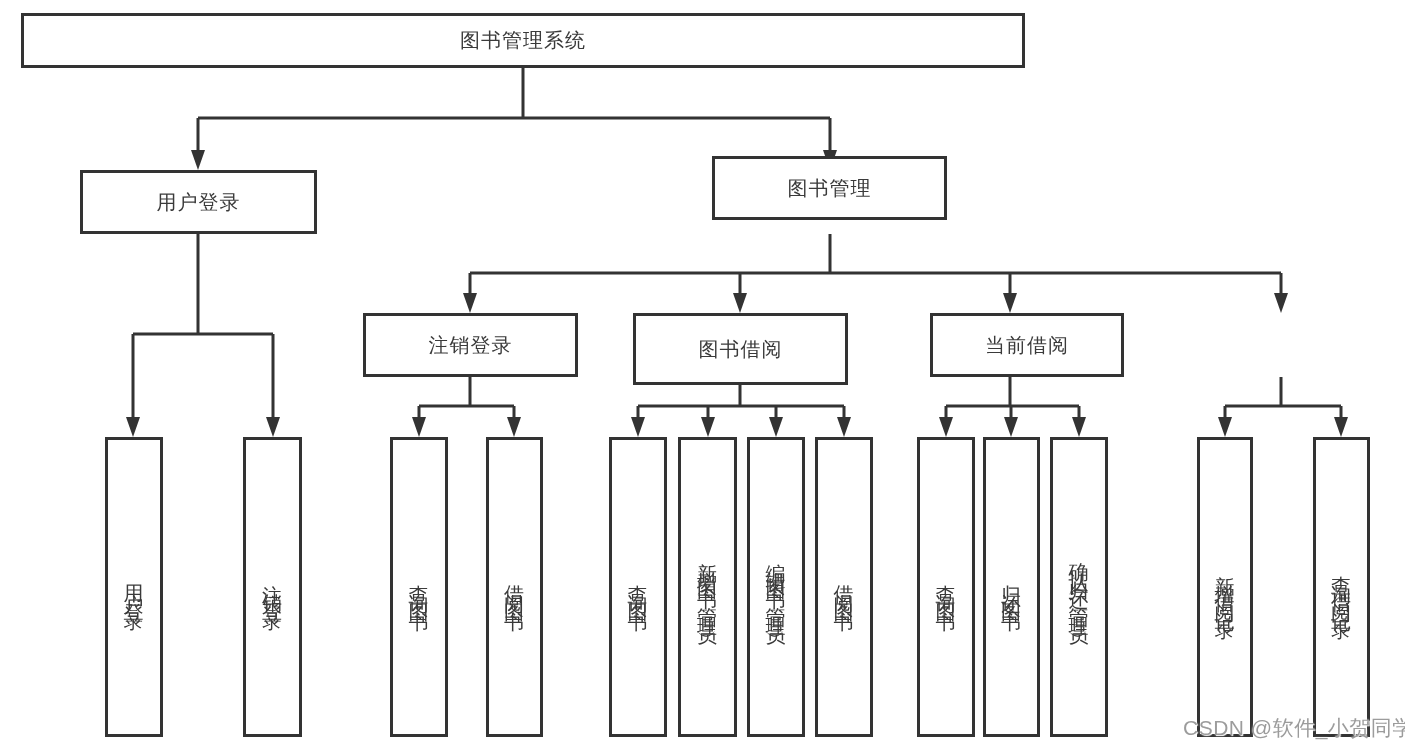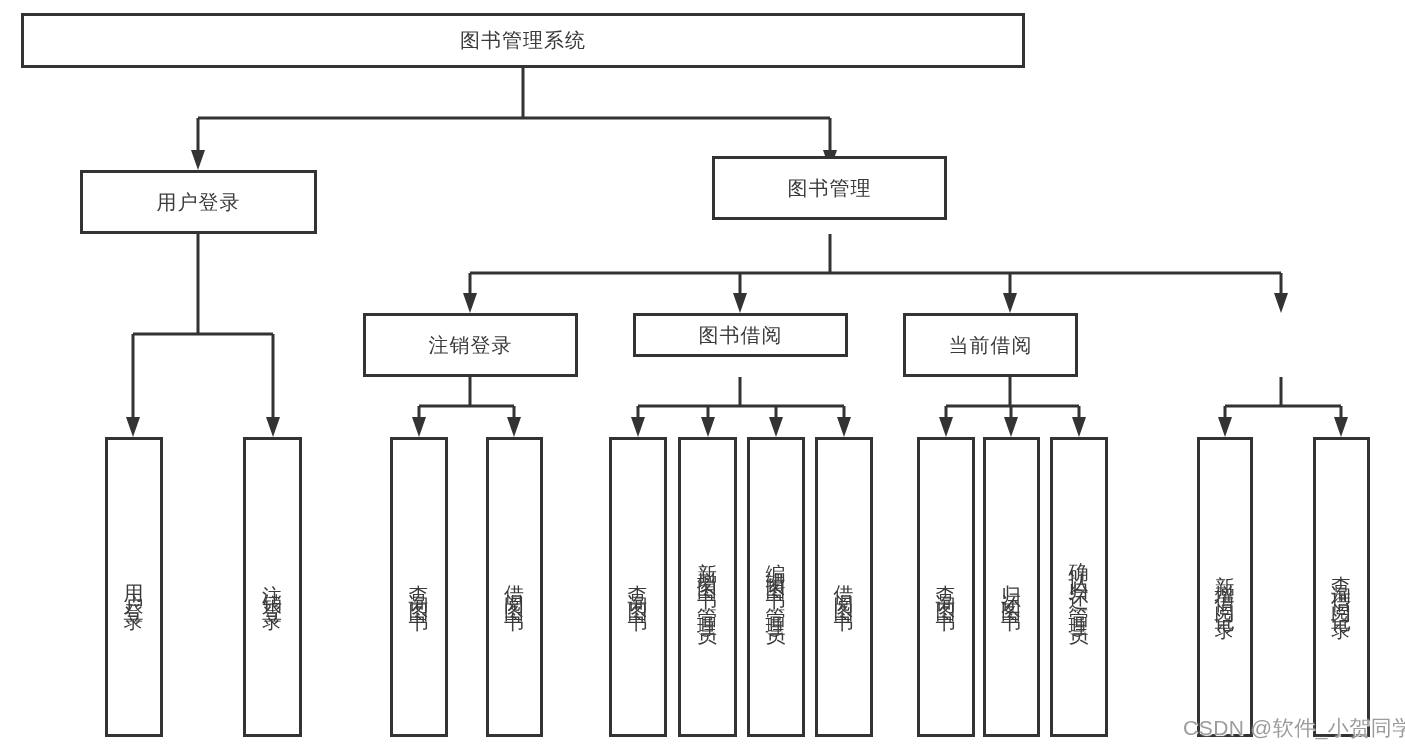--- a/index.html
+++ b/index.html
@@ -126,24 +126,24 @@
   <div class="box hbox" style="left:80px;top:170px;width:237px;height:64px">
     <span>用户登录</span>
   </div>
   <div class="box hbox" style="left:712px;top:156px;width:235px;height:64px">
     <span>图书管理</span>
   </div>
 
   <div class="box hbox" style="left:363px;top:313px;width:215px;height:64px">
     <span>注销登录</span>
   </div>
-  <div class="box hbox" style="left:633px;top:313px;width:215px;height:44px">
+  <div class="box hbox" style="left:633px;top:313px;width:215px;height:72px">
     <span>图书借阅</span>
   </div>
-  <div class="box hbox" style="left:903px;top:313px;width:175px;height:64px">
+  <div class="box hbox" style="left:930px;top:313px;width:194px;height:64px">
     <span>当前借阅</span>
   </div>
 
   <div class="box vbox" style="left:105px;top:437px;width:58px;height:300px">
     <span class="vlabel">用户登录</span>
   </div>
   <div class="box vbox" style="left:243px;top:437px;width:59px;height:300px">
     <span class="vlabel">注销登录</span>
   </div>
 

